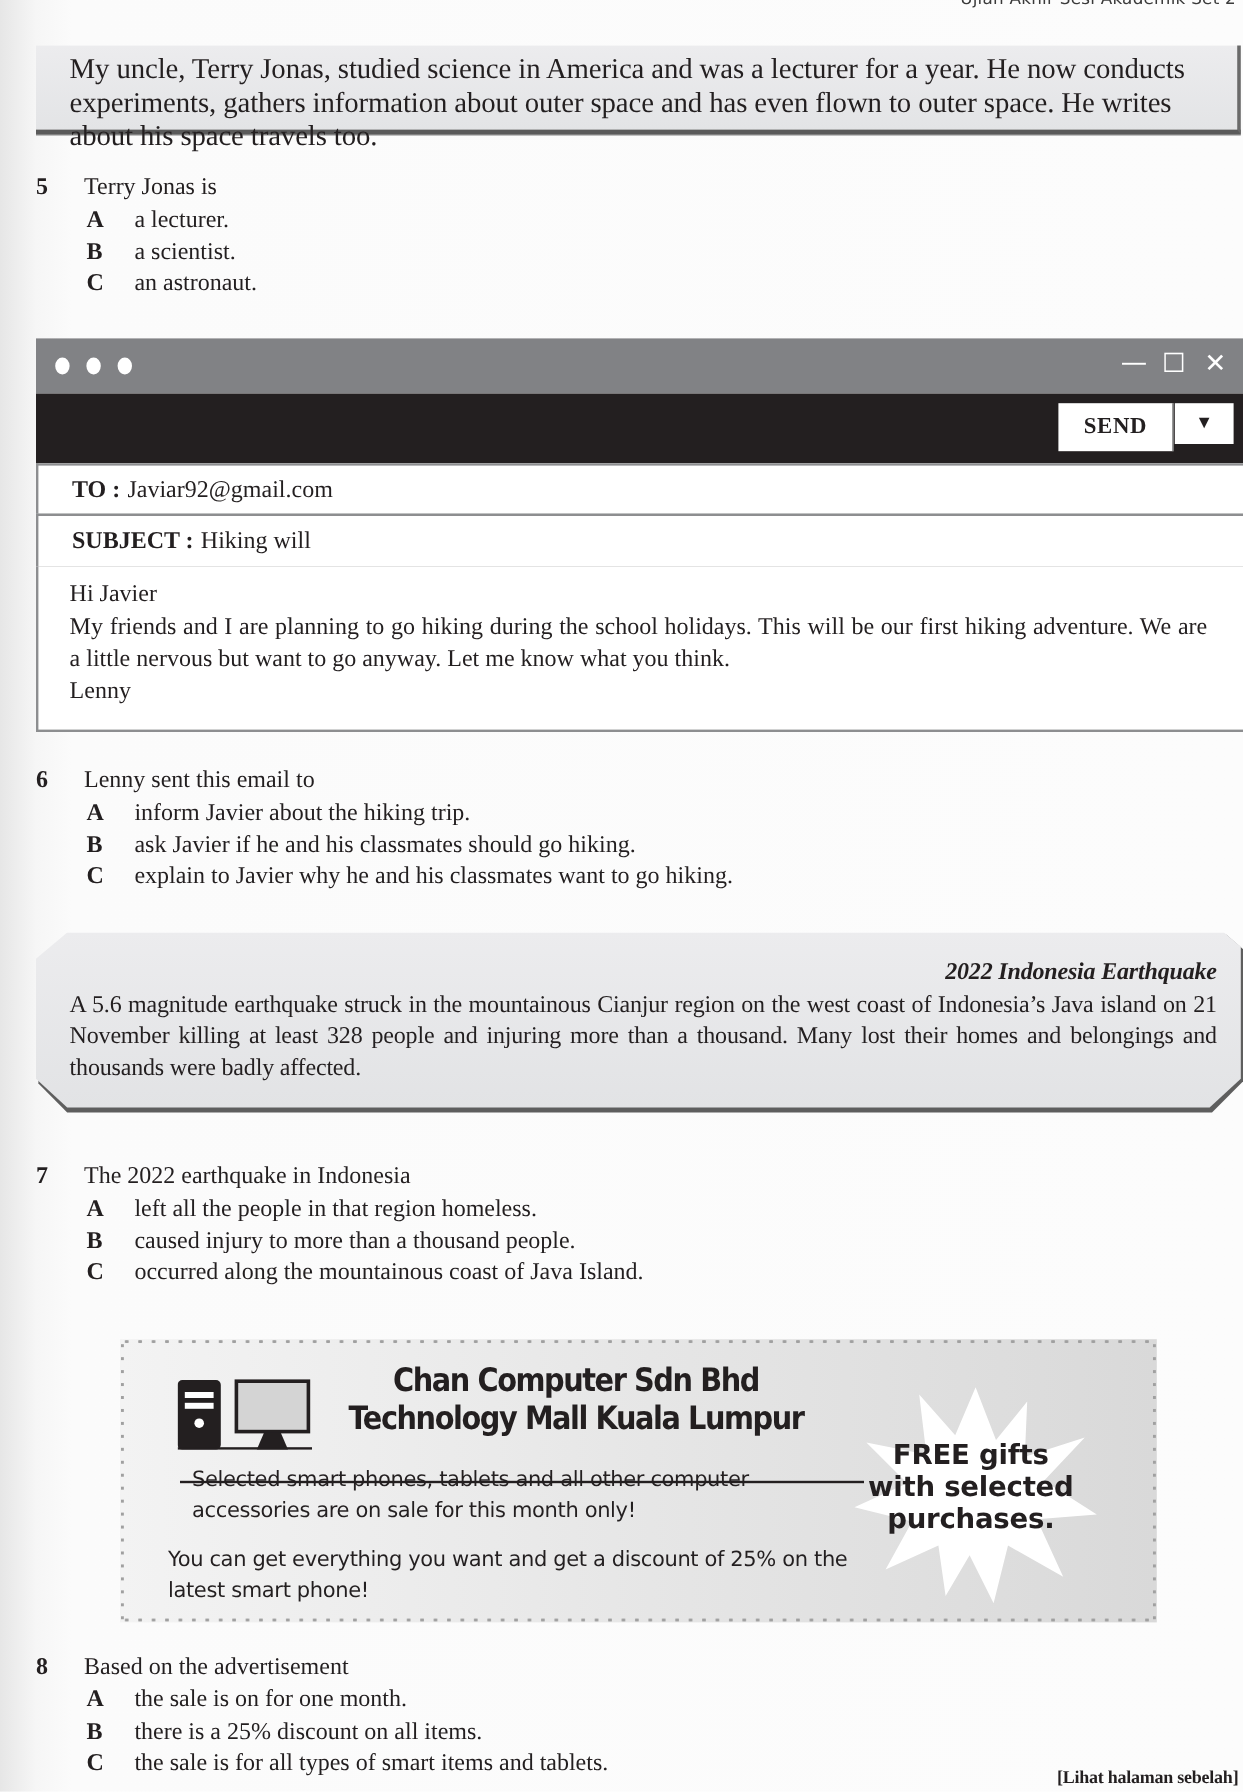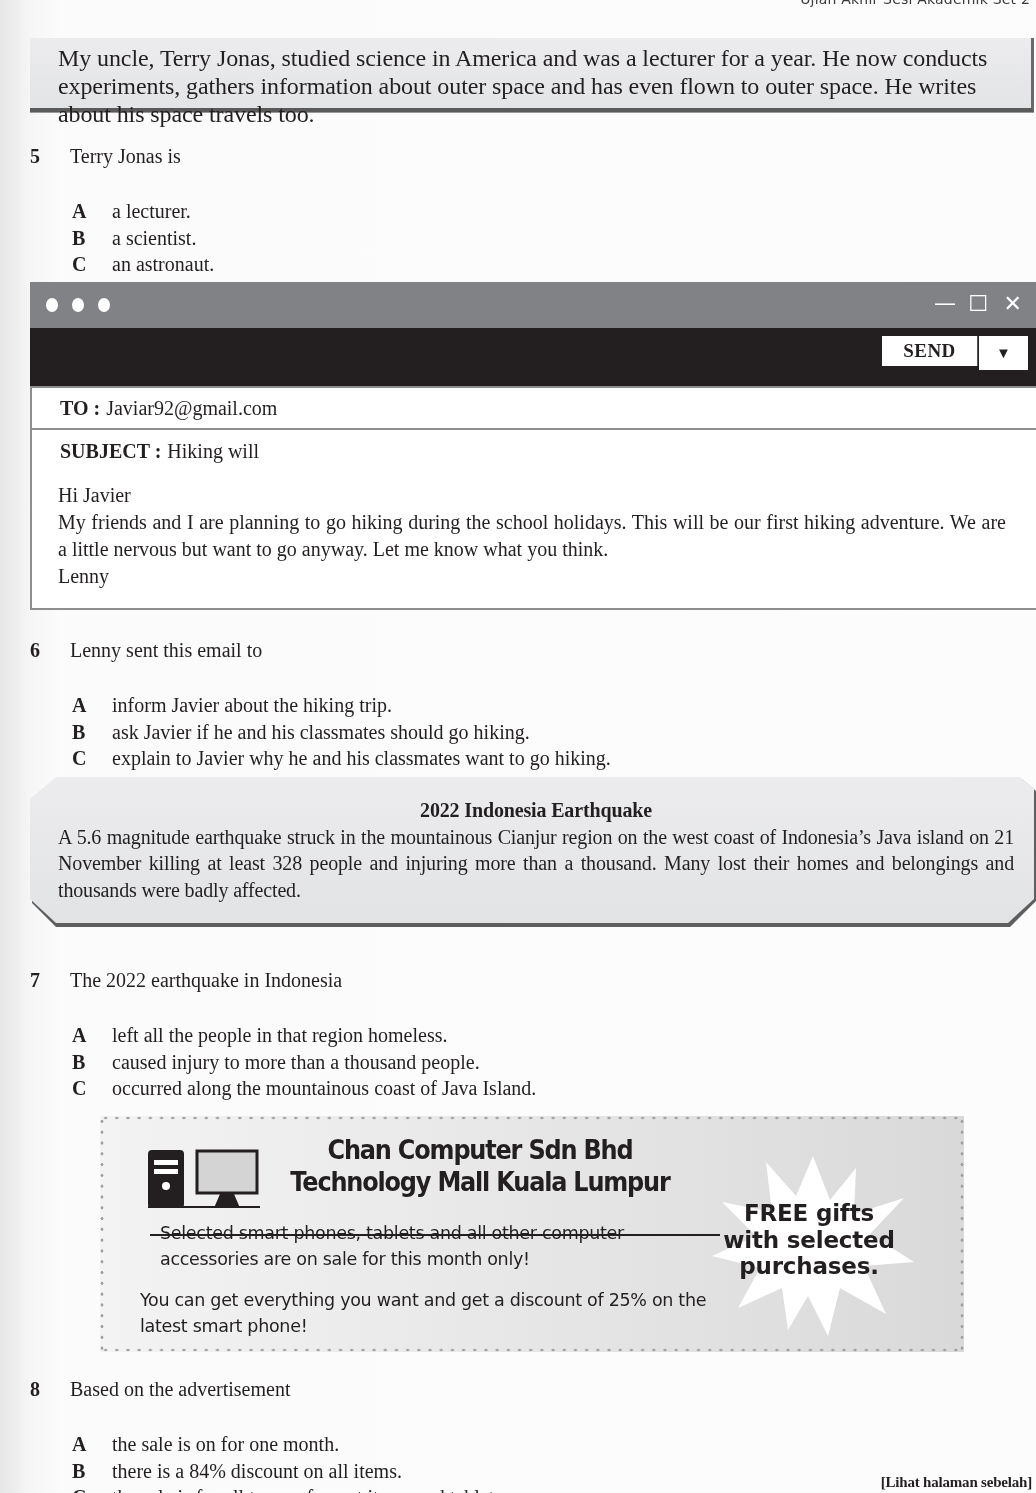--- a/index.html
+++ b/index.html
@@ -23,31 +23,31 @@
     border-right: 3px solid #6a6a6a; border-bottom: 4px solid #5a5a5a;
     box-sizing: border-box; padding: 6px 0 0 28px;
     font-size: 24px; line-height: 28px; letter-spacing: -0.1px;
     box-shadow: 0 1px 0 #999;
   }
 
   
   .q { font-size: 20px; line-height: 26.6px; }
   .q .num { position: absolute; left: 0; font-weight: bold; }
   .q .stem { position: absolute; left: 40px; }
-  .q .opt { position: absolute; left: 42px; margin-top: 28px; }
+  .q .opt { position: absolute; left: 42px; }
   .q .opt .letter { display: inline-block; width: 40px; font-weight: bold; }
 
   
   .email { left: 30px; top: 282px; width: 1006px; height: 328px; }
   .titlebar { left: 0; top: 0; width: 1006px; height: 46px; background: #818285; }
   .dot { position: absolute; top: 16px; width: 12px; height: 14px; border-radius: 50%; background: #fff; }
   .win-ctrl { position: absolute; top: 10px; color: #fff; font-family: "DejaVu Sans", sans-serif; font-size: 22px; }
   .toolbar { left: 0; top: 46px; width: 1006px; height: 58px; background: #231f20; }
   .send-btn {
-    position: absolute; right: 58px; top: 8px; width: 96px; height: 30px; background: #fff;
+    position: absolute; right: 58px; top: 8px; width: 96px; height: 40px; background: #fff;
     font-family: "Liberation Serif", serif; font-weight: bold; font-size: 19px; letter-spacing: 0.5px;
     display: flex; align-items: center; justify-content: center; box-sizing: border-box; border-right: 1px solid #555;
   }
   .send-drop {
     position: absolute; right: 8px; top: 8px; width: 49px; height: 34px; background: #fff;
     display: flex; align-items: center; justify-content: center; font-size: 15px;
   }
   .email-field {
     position: absolute; left: 0; width: 1006px; box-sizing: border-box; background: #fff;
     border: 2px solid #8d8e90; border-right: none; padding-left: 28px;
@@ -62,21 +62,21 @@
 
   
   .quake {
     left: 30px; top: 777px; width: 1006px; height: 152px;
   }
   .quake svg { position: absolute; left: 0; top: 0; }
   .quake-text {
     position: absolute; left: 28px; top: 20px; width: 956px; font-size: 20px; line-height: 26.5px;
     text-align: justify; letter-spacing: -0.15px;
   }
-  .quake-title { text-align: center; font-weight: bold; display: block; }
+  .quake-title { text-align: right; font-weight: bold; display: block; font-style: italic; }
 
   
   .advert {
     left: 100px; top: 1116px; width: 864px; height: 236px;
     background: linear-gradient(to right, #f3f3f3 0%, #e9e9e9 40%, #d9d9d9 100%);
   }
   .dots-h { position: absolute; left: 0; height: 4px; width: 864px;
     background-image: radial-gradient(circle, #a0a0a0 1.4px, transparent 1.6px);
     background-size: 11.2px 4px; }
   .dots-v { position: absolute; top: 0; width: 4px; height: 236px;
@@ -207,17 +207,17 @@
     <polygon fill="#ffffff" points="
       105,18 122,62 148,30 146,76 196,60 162,96 206,124 156,128 178,176 132,150 120,198 100,158 80,192 74,150 30,170 52,130 4,118 48,98 14,64 64,74 58,24 88,58"></polygon>
   </svg>
   <div class="burst-text">FREE gifts with selected purchases.</div>
 </div>
 
 <div class="abs q" style="left:30px; top:1376px; width:900px; height:110px;">
   <span class="num" style="top:0;">8</span>
   <span class="stem" style="top:0;">Based on the advertisement</span>
   <div class="opt" style="top:27px;"><span class="letter">A</span><span>the sale is on for one month.</span></div>
-  <div class="opt" style="top:53.5px;"><span class="letter">B</span><span>there is a 84% discount on all items.</span></div>
+  <div class="opt" style="top:53.5px;"><span class="letter">B</span><span>there is a 25% discount on all items.</span></div>
   <div class="opt" style="top:80px;"><span class="letter">C</span><span>the sale is for all types of smart items and tablets.</span></div>
 </div>
 
 <div class="abs footer-note">[Lihat halaman sebelah]</div>
 
 </body></html>

